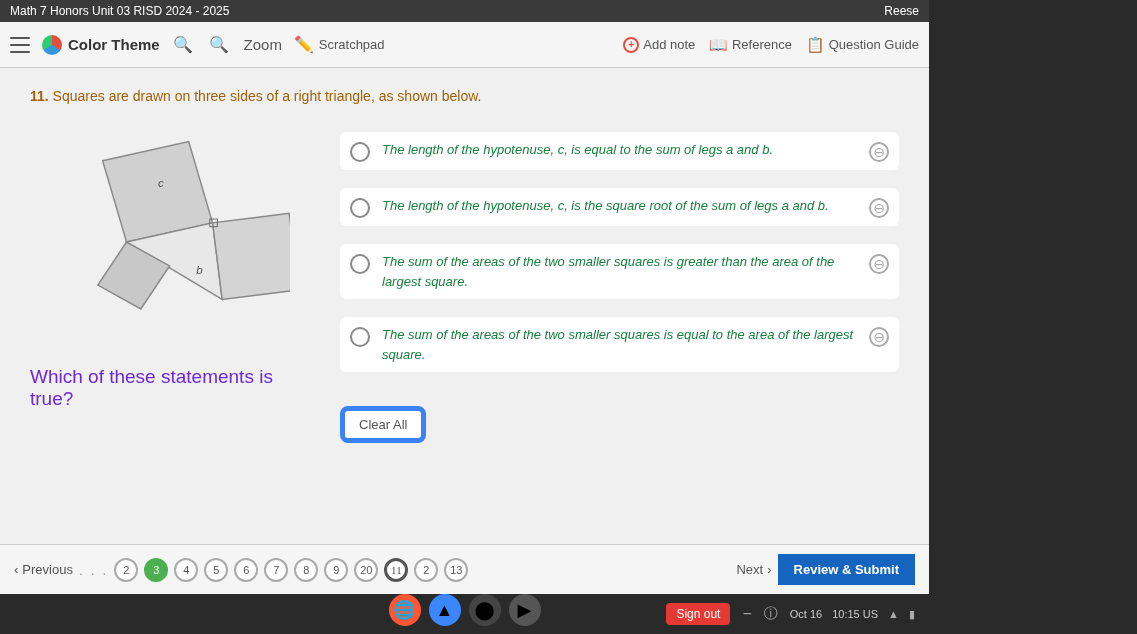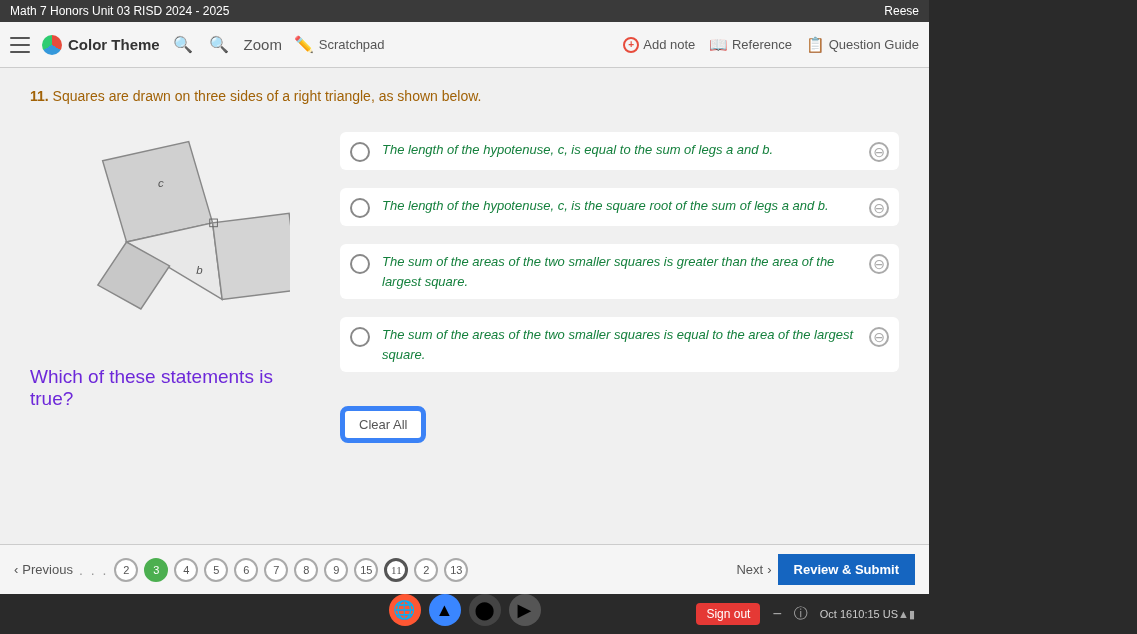--- a/index.html
+++ b/index.html
@@ -300,20 +300,21 @@
       border-radius: 4px;
       padding: 4px 10px;
       font-size: 12px;
       cursor: pointer;
     }
     .status-info {
       font-size: 11px;
       color: #ccc;
       display: flex;
       align-items: center;
+      gap: 10px;
     }
     
     .taskbar-icons {
       display: flex;
       align-items: center;
       gap: 8px;
       position: absolute;
       bottom: 8px;
       left: 50%;
       transform: translateX(-50%);
@@ -459,21 +460,21 @@
     <div class="q-bubble">
         <span>7</span>
       </div>
     <div class="q-bubble">
         <span>8</span>
       </div>
     <div class="q-bubble">
         <span>9</span>
       </div>
     <div class="q-bubble">
-        <span>15</span>
+        <span>20</span>
       </div>
     <div class="q-bubble active" style="border-color:#555;border-width:3px;">
         <span>11</span>
       </div>
     <div class="q-bubble">
         <span>2</span>
       </div>
     <div class="q-bubble">
         <span>13</span>
       </div>

